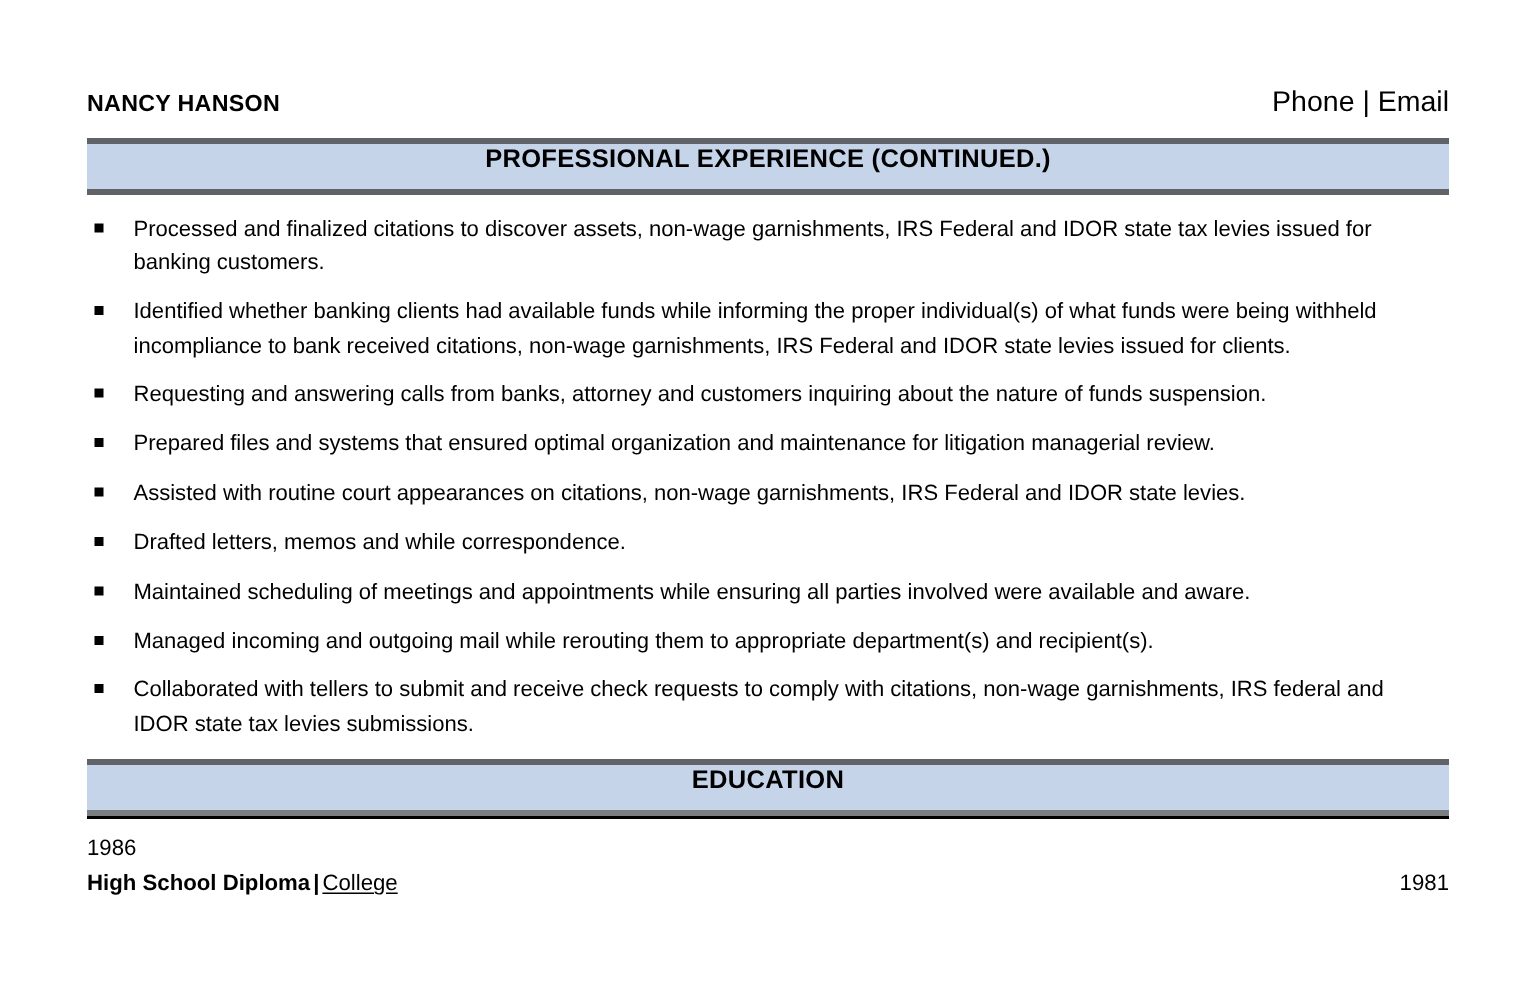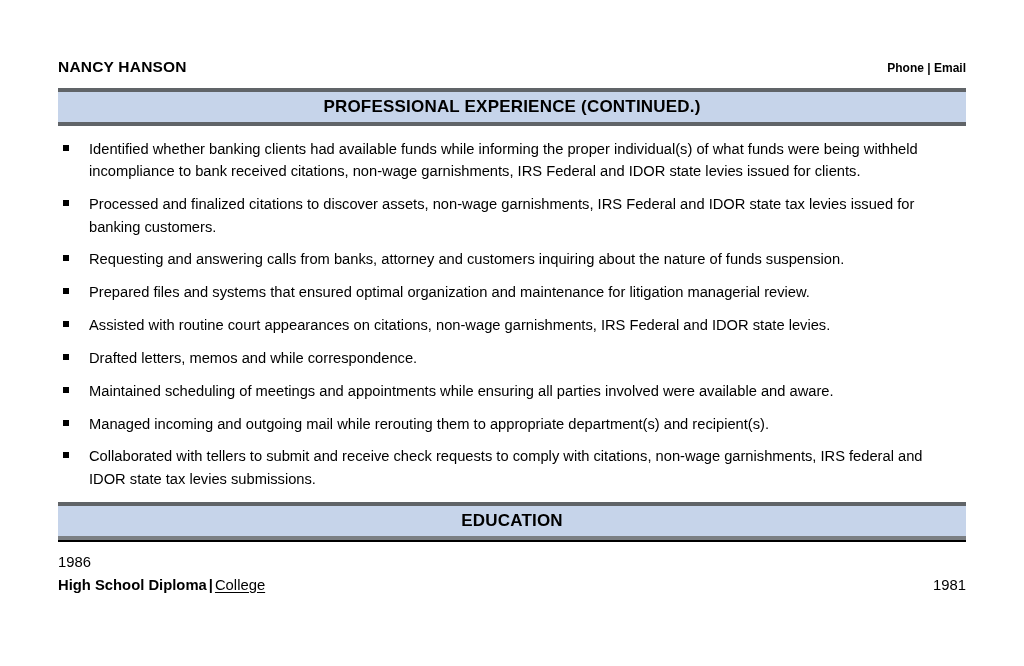--- a/index.html
+++ b/index.html
@@ -34,35 +34,34 @@
     justify-content: space-between;
     padding-top: 58px;
   }
   .cand-name {
     font-size: 15.5px;
     font-weight: bold;
     letter-spacing: 0.2px;
     white-space: nowrap;
   }
   .contact {
-    font-size: 12px;
-    font-weight: bold;
+    font-size: 19px;
+    font-weight: normal;
     white-space: nowrap;
   }
 
   
   .section-banner {
     position: relative;
     margin-top: 12px;
     background: #c6d4ea;
     border-top: 4px solid #606468;
     border-bottom: 4px solid #606468;
     height: 30px;
     display: flex;
-    align-items: center;
     justify-content: center;
   }
   .section-banner.with-underline {
     border-bottom: 4px solid #7b7f83;
     box-shadow: 0 2px 0 0 #000000;
   }
   .section-title {
     font-size: 17px;
     font-weight: bold;
     letter-spacing: 0.2px;
@@ -160,27 +159,27 @@
     <div class="section-banner">
       <div class="section-title">PROFESSIONAL EXPERIENCE (CONTINUED.)</div>
     </div>
 
 
     <ul class="bullets">
       <li class="bullet-row">
         <span class="bullet-marker">
             <span class="bullet-square"></span>
           </span>
+        <span class="bullet-text">Processed and finalized citations to discover assets, non-wage garnishments, IRS Federal and IDOR state tax levies issued for banking customers.</span>
+      </li>
+      <li class="bullet-row">
+        <span class="bullet-marker">
+            <span class="bullet-square"></span>
+          </span>
         <span class="bullet-text">Identified whether banking clients had available funds while informing the proper individual(s) of what funds were being withheld incompliance to bank received citations, non-wage garnishments, IRS Federal and IDOR state levies issued for clients.</span>
-      </li>
-      <li class="bullet-row">
-        <span class="bullet-marker">
-            <span class="bullet-square"></span>
-          </span>
-        <span class="bullet-text">Processed and finalized citations to discover assets, non-wage garnishments, IRS Federal and IDOR state tax levies issued for banking customers.</span>
       </li>
       <li class="bullet-row">
         <span class="bullet-marker">
             <span class="bullet-square"></span>
           </span>
         <span class="bullet-text">Requesting and answering calls from banks, attorney and customers inquiring about the nature of funds suspension.</span>
       </li>
       <li class="bullet-row">
         <span class="bullet-marker">
             <span class="bullet-square"></span>

